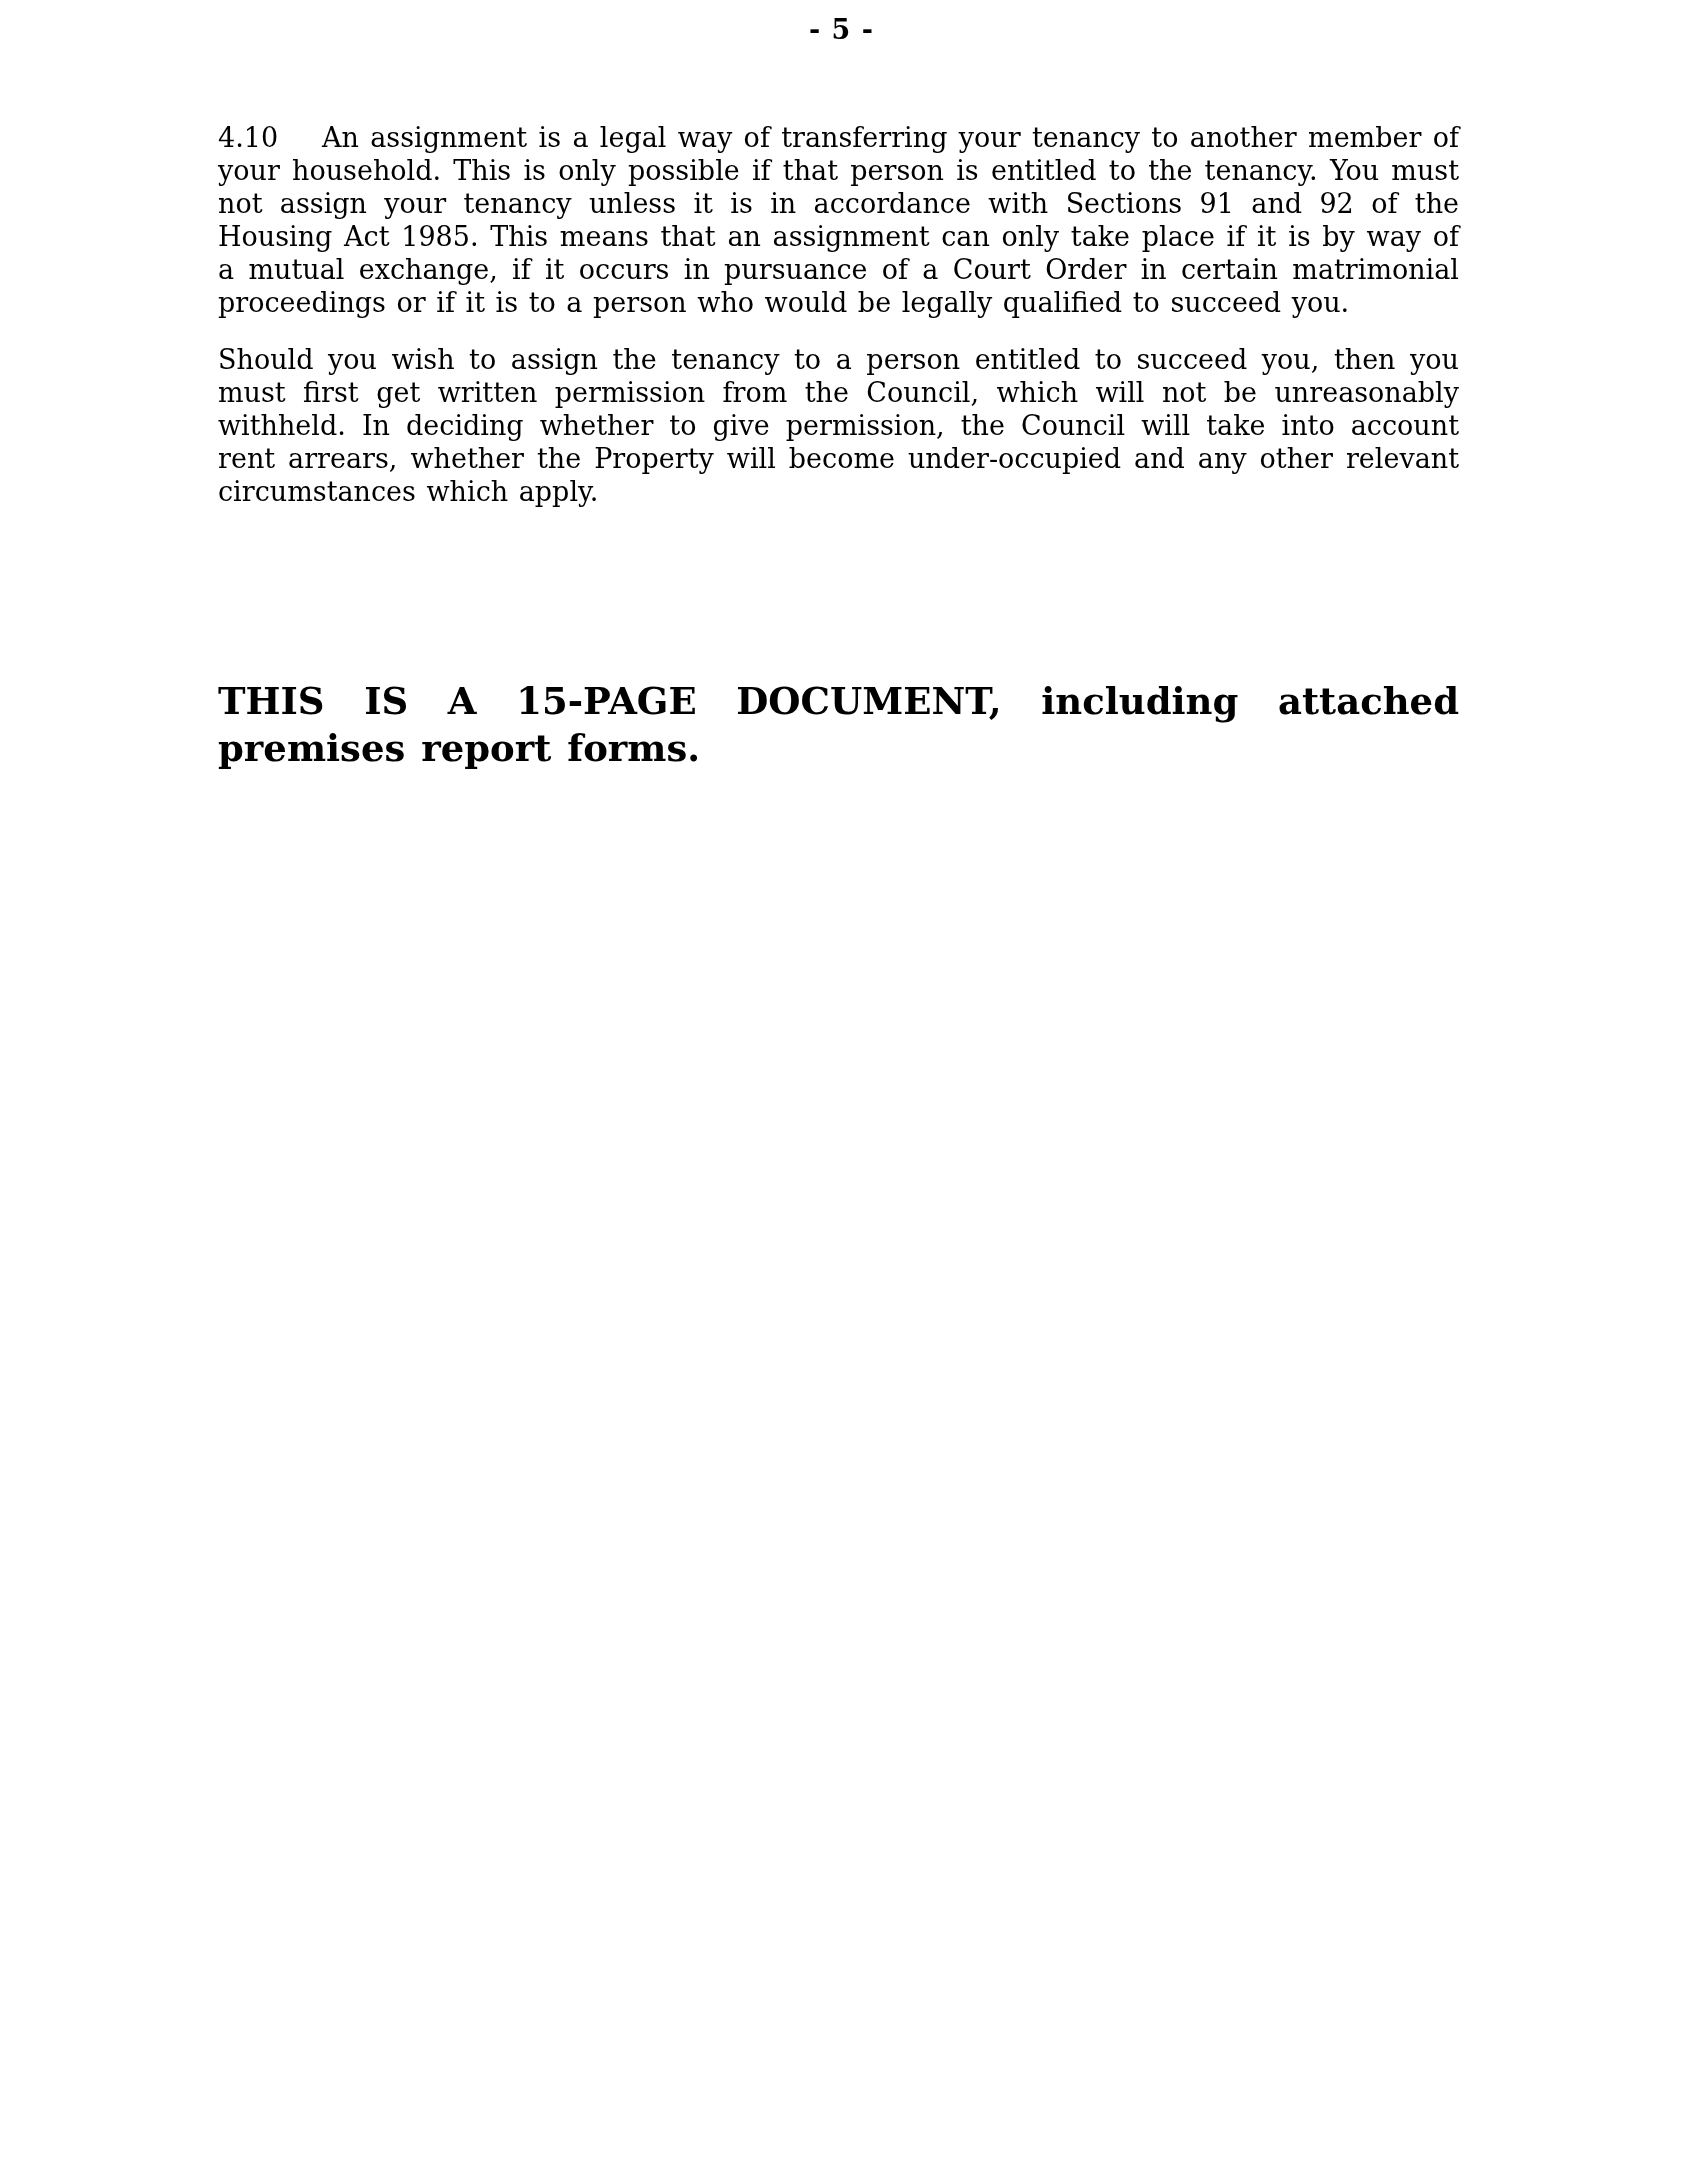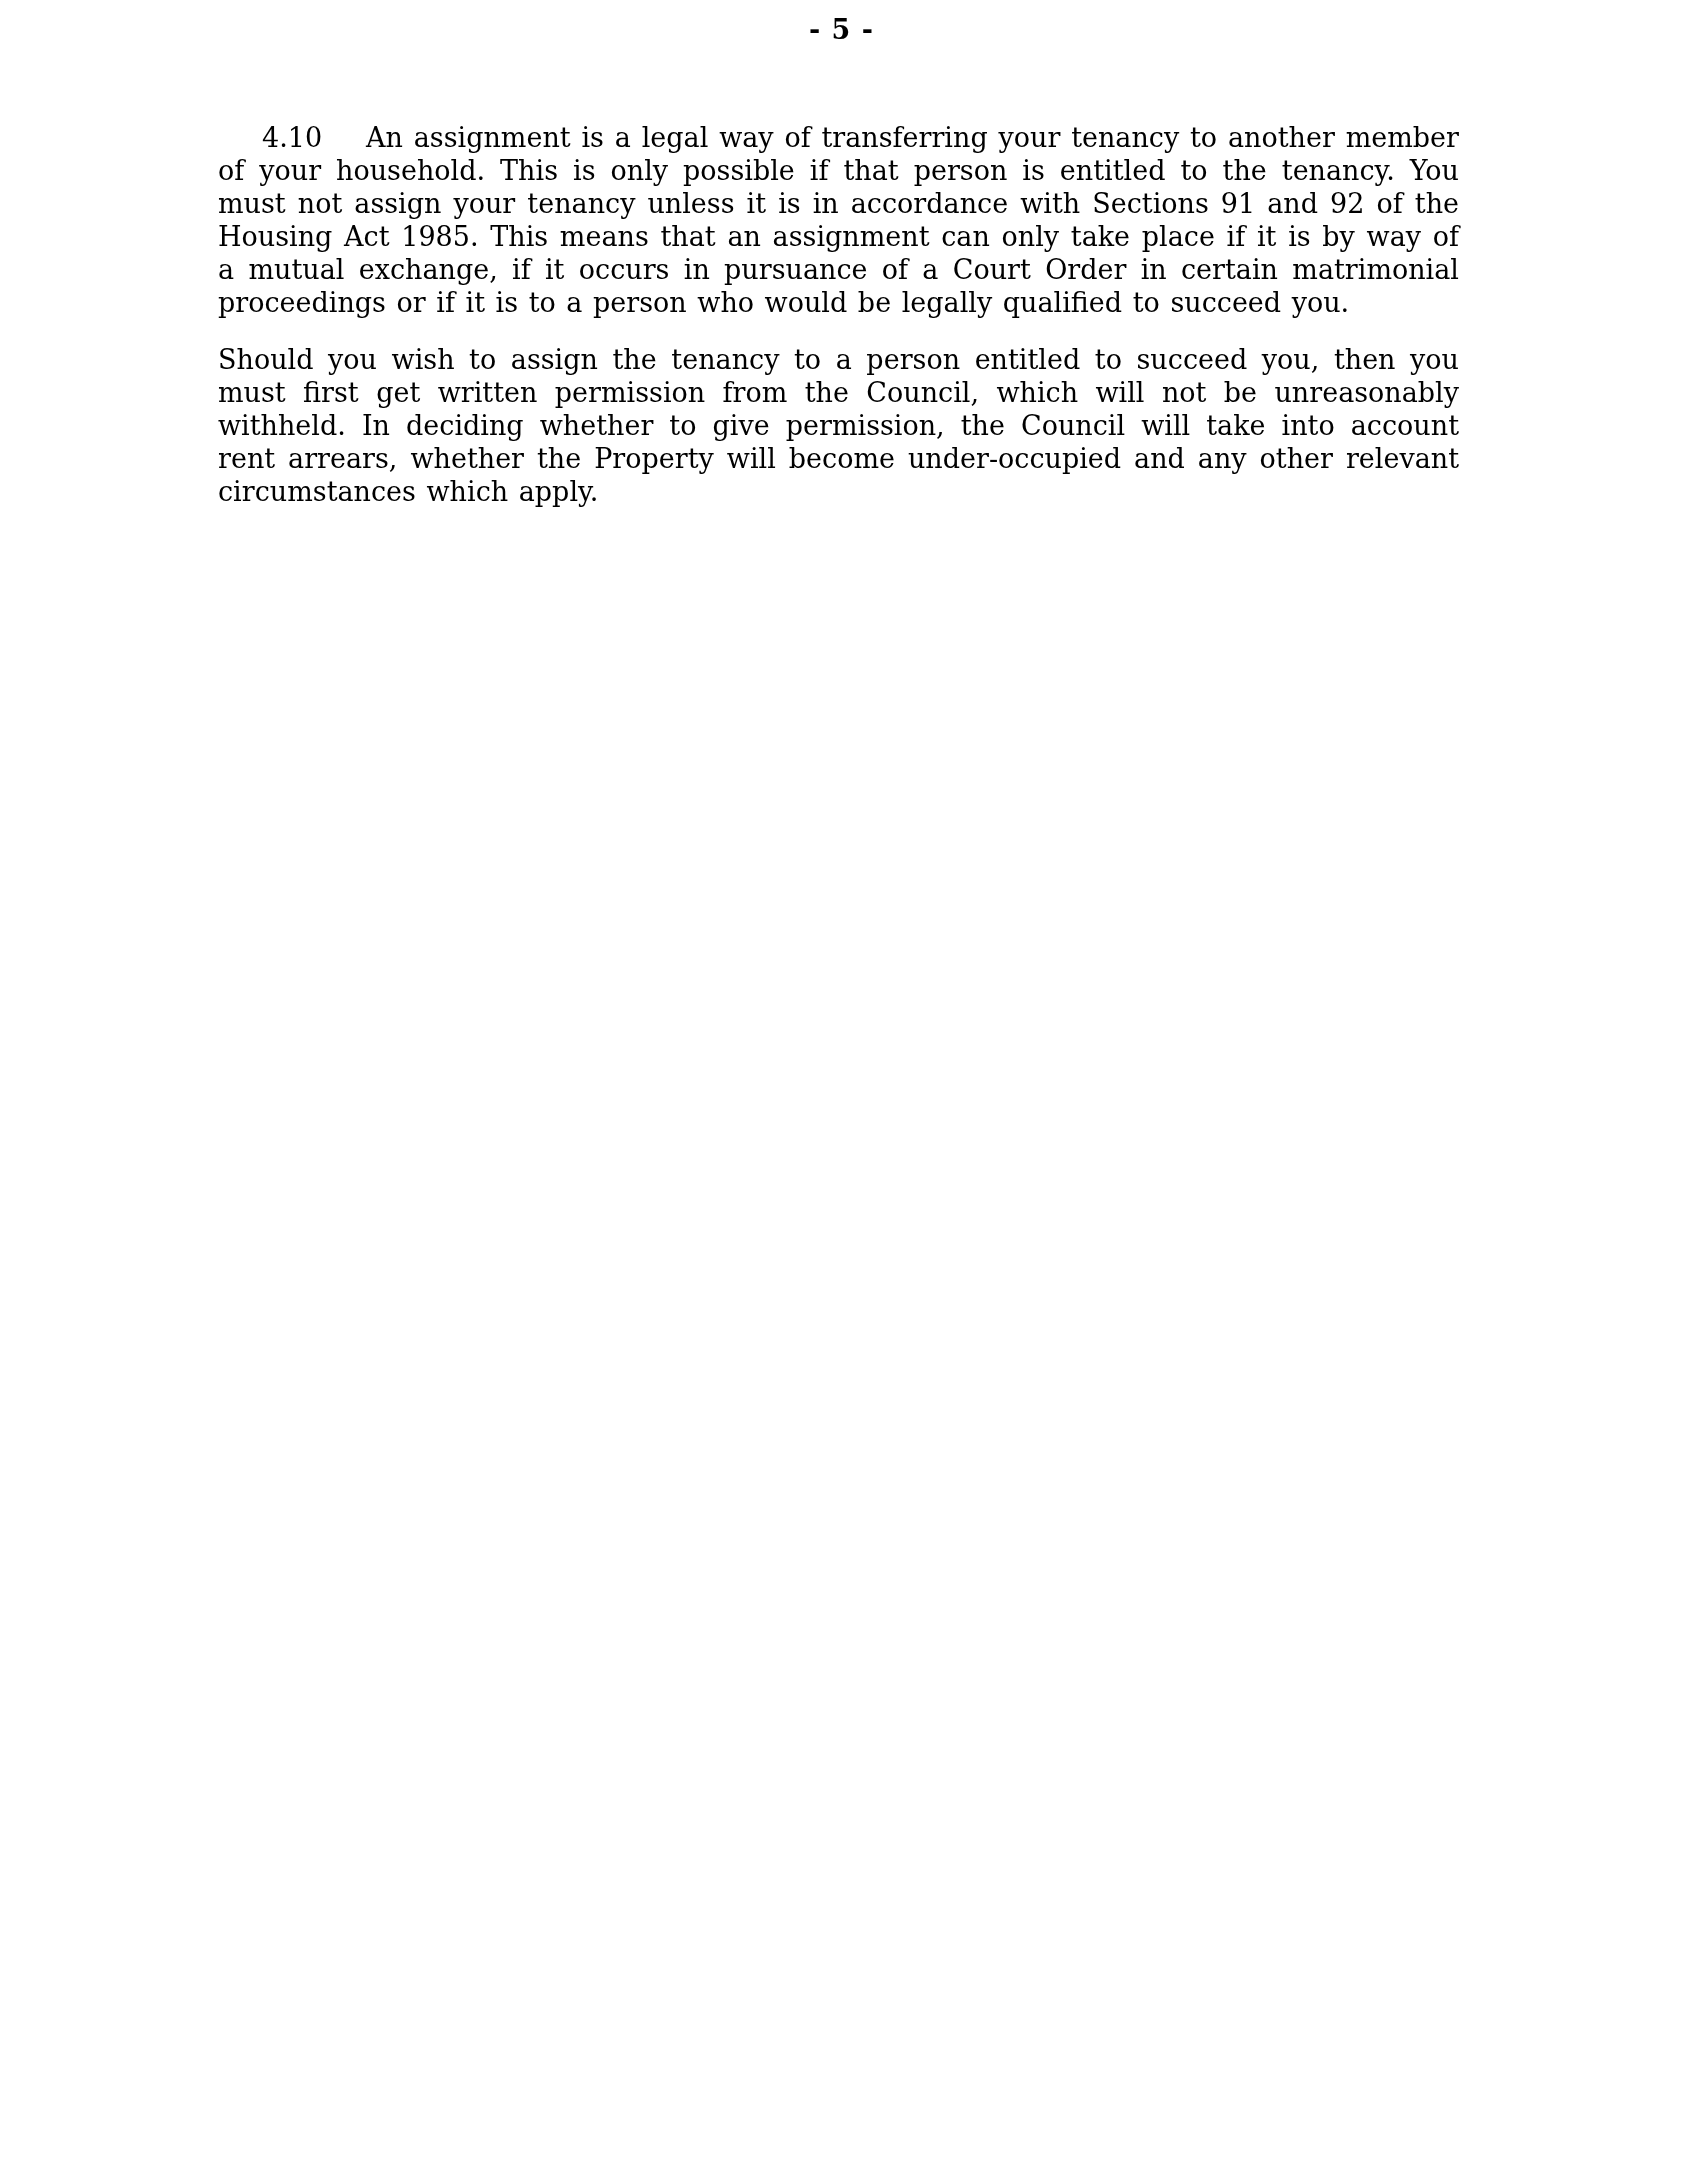--- a/index.html
+++ b/index.html
@@ -36,21 +36,20 @@
   .clause {
     margin: 0 0 24px 0;
     font-size: 27px;
     line-height: 33px;
     text-align: justify;
     word-spacing: 2px;
   }
   .clause-number {
     display: inline-block;
     width: 104px;
-    margin-left: 44px;
   }
   .notice {
     margin: 170px 0 0 0;
     font-size: 37px;
     line-height: 47px;
     font-weight: bold;
     text-align: justify;
     word-spacing: 3px;
   }
 </style>
@@ -60,17 +59,18 @@
 <div class="page">
 
   <div class="page-number">- 5 -</div>
 
   <div class="content">
 
     <p class="clause"><span class="clause-number">4.10</span><span>An assignment is a legal way of transferring your tenancy to another member of your household. This is only possible if that person is entitled to the tenancy. You must not assign your tenancy unless it is in accordance with Sections 91 and 92 of the Housing Act 1985. This means that an assignment can only take place if it is by way of a mutual exchange, if it occurs in pursuance of a Court Order in certain matrimonial proceedings or if it is to a person who would be legally qualified to succeed you.</span></p>
 
     <p class="clause"><span>Should you wish to assign the tenancy to a person entitled to succeed you, then you must first get written permission from the Council, which will not be unreasonably withheld. In deciding whether to give permission, the Council will take into account rent arrears, whether the Property will become under-occupied and any other relevant circumstances which apply.</span></p>
 
+    <p class="notice">THIS IS A 15-PAGE DOCUMENT, including attached premises report forms.</p>
 
   </div>
 
 </div>
 
 
 </body></html>

